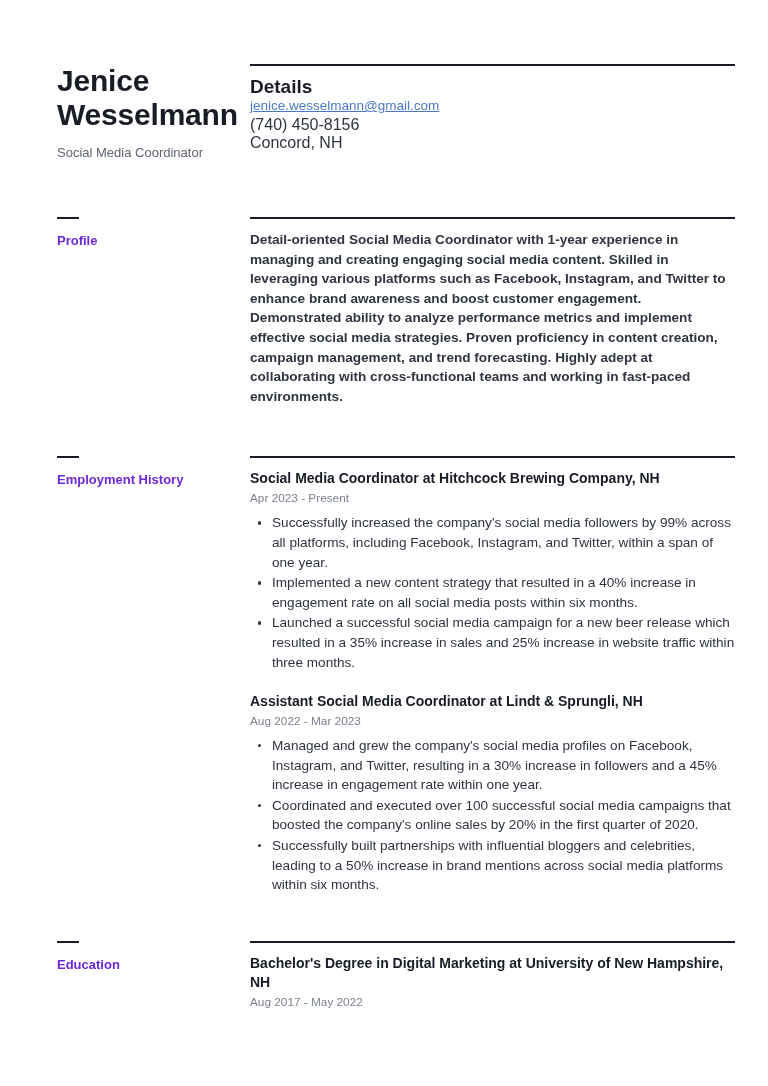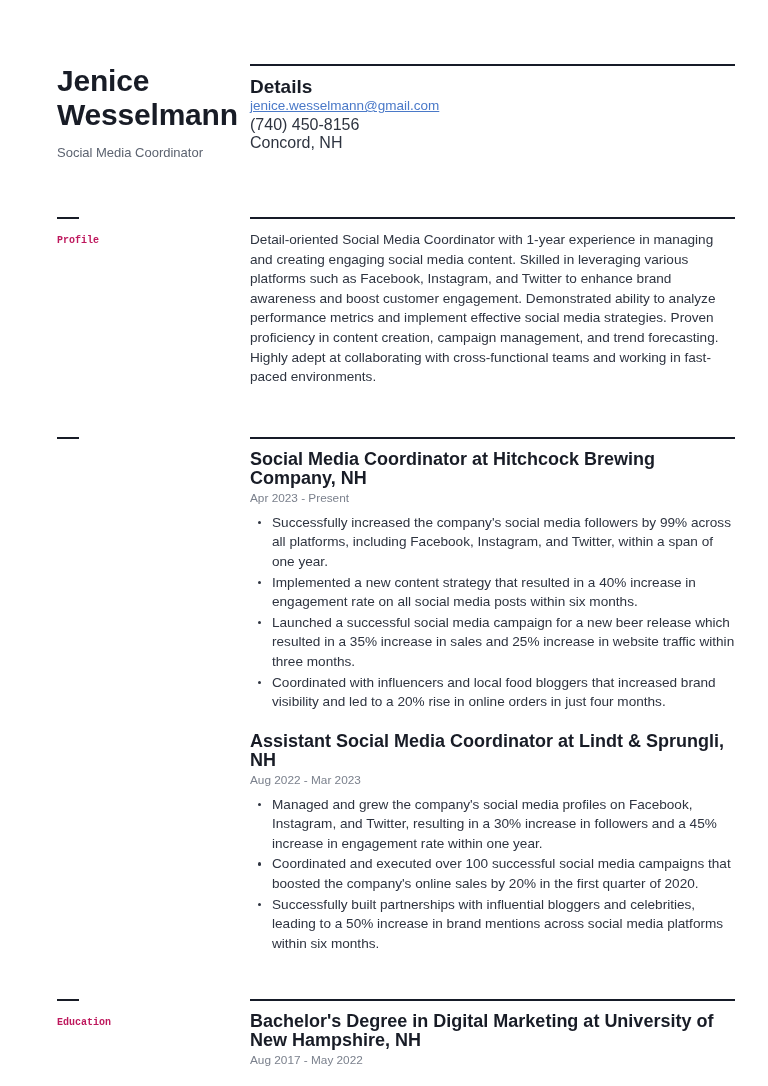--- a/index.html
+++ b/index.html
@@ -72,25 +72,24 @@
   }
 
   .dash {
     width: 22px;
     height: 2px;
     background: #181c26;
     margin-bottom: 13px;
   }
 
   .section-label {
-    font-size: 10px;
-    font-weight: bold;
-    color: #be185d;
+    font-size: 13px;
+    font-weight: bold;
+    color: #6d28d9;
     line-height: 18px;
-    font-family: Liberation Mono, monospace;
   }
 
   .section-body {
     flex: 1 1 auto;
     padding-right: 33px;
   }
 
   .rule {
     height: 2px;
     background: #161b28;
@@ -121,28 +120,29 @@
     cursor: pointer;
   }
 
   
   .paragraph {
     font-size: 13.6px;
     line-height: 19.6px;
     color: #2e3440;
     margin-top: 11px;
     text-align: left;
+    font-weight: bold;
   }
 
   
   .entry { margin-top: 11px; }
   .entry + .entry { margin-top: 20px; }
 
   .entry-title {
-    font-size: 18px;
+    font-size: 14px;
     font-weight: bold;
     color: #181c26;
     line-height: 19px;
   }
 
   .entry-date {
     font-size: 11.8px;
     color: #7b818d;
     line-height: 17px;
     margin-top: 2px;
@@ -205,32 +205,32 @@
     </div>
     <div class="section-body">
       <div class="rule"></div>
       <p class="paragraph">Detail-oriented Social Media Coordinator with 1-year experience in managing and creating engaging social media content. Skilled in leveraging various platforms such as Facebook, Instagram, and Twitter to enhance brand awareness and boost customer engagement. Demonstrated ability to analyze performance metrics and implement effective social media strategies. Proven proficiency in content creation, campaign management, and trend forecasting. Highly adept at collaborating with cross-functional teams and working in fast-paced environments.</p>
     </div>
   </div>
 
   <div class="section sec-employment">
     <div class="section-label-wrap">
       <div class="dash"></div>
+      <div class="section-label">Employment History</div>
     </div>
     <div class="section-body">
       <div class="rule"></div>
 
       <div class="entry">
         <div class="entry-title">Social Media Coordinator at Hitchcock Brewing Company, NH</div>
         <div class="entry-date">Apr 2023 - Present</div>
         <ul class="bullets">
           <li>Successfully increased the company's social media followers by 99% across all platforms, including Facebook, Instagram, and Twitter, within a span of one year.</li>
           <li>Implemented a new content strategy that resulted in a 40% increase in engagement rate on all social media posts within six months.</li>
           <li>Launched a successful social media campaign for a new beer release which resulted in a 35% increase in sales and 25% increase in website traffic within three months.</li>
-          <li>Coordinated with influencers and local food bloggers that increased brand visibility and led to a 20% rise in online orders in just four months.</li>
         </ul>
       </div>
 
       <div class="entry">
         <div class="entry-title">Assistant Social Media Coordinator at Lindt &amp; Sprungli, NH</div>
         <div class="entry-date">Aug 2022 - Mar 2023</div>
         <ul class="bullets">
           <li>Managed and grew the company's social media profiles on Facebook, Instagram, and Twitter, resulting in a 30% increase in followers and a 45% increase in engagement rate within one year.</li>
           <li>Coordinated and executed over 100 successful social media campaigns that boosted the company's online sales by 20% in the first quarter of 2020.</li>
           <li>Successfully built partnerships with influential bloggers and celebrities, leading to a 50% increase in brand mentions across social media platforms within six months.</li>

